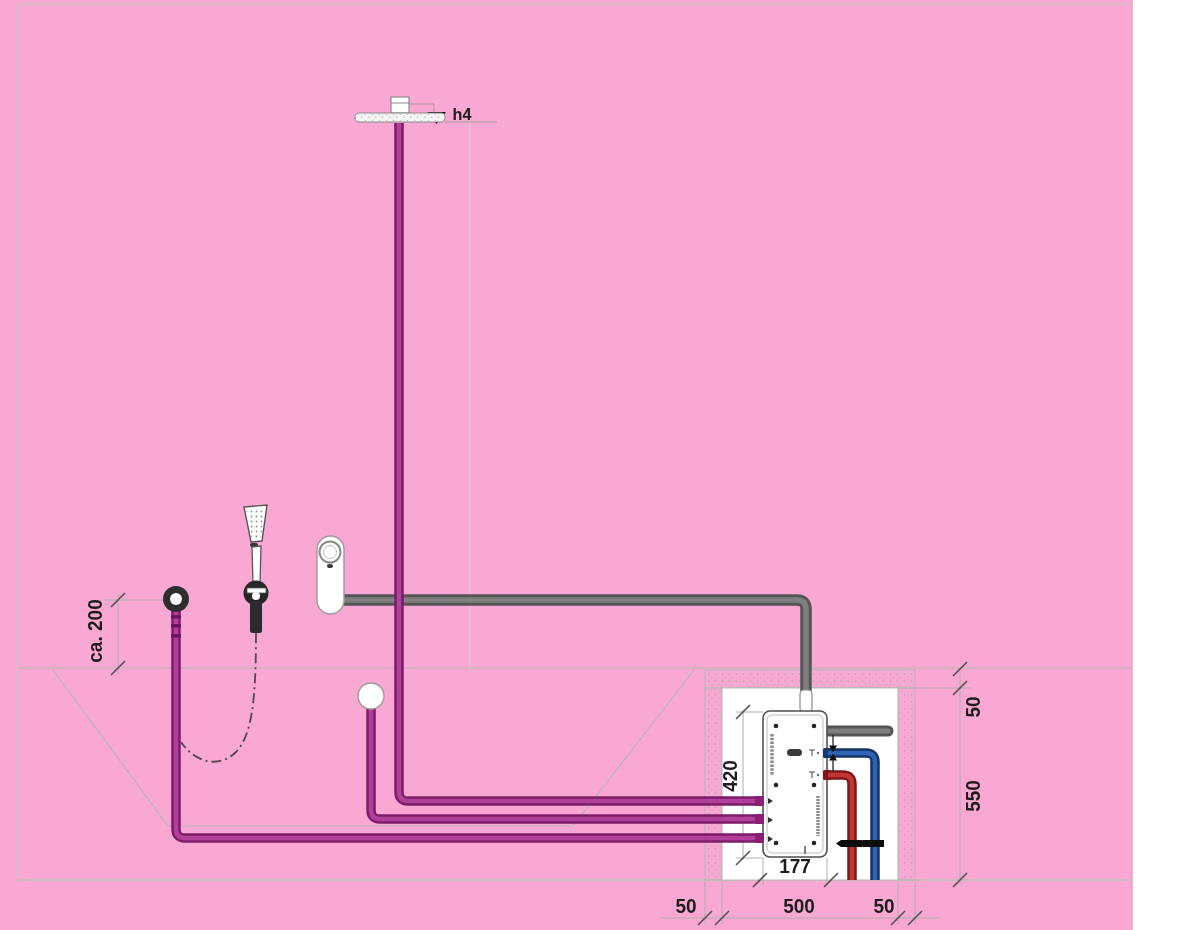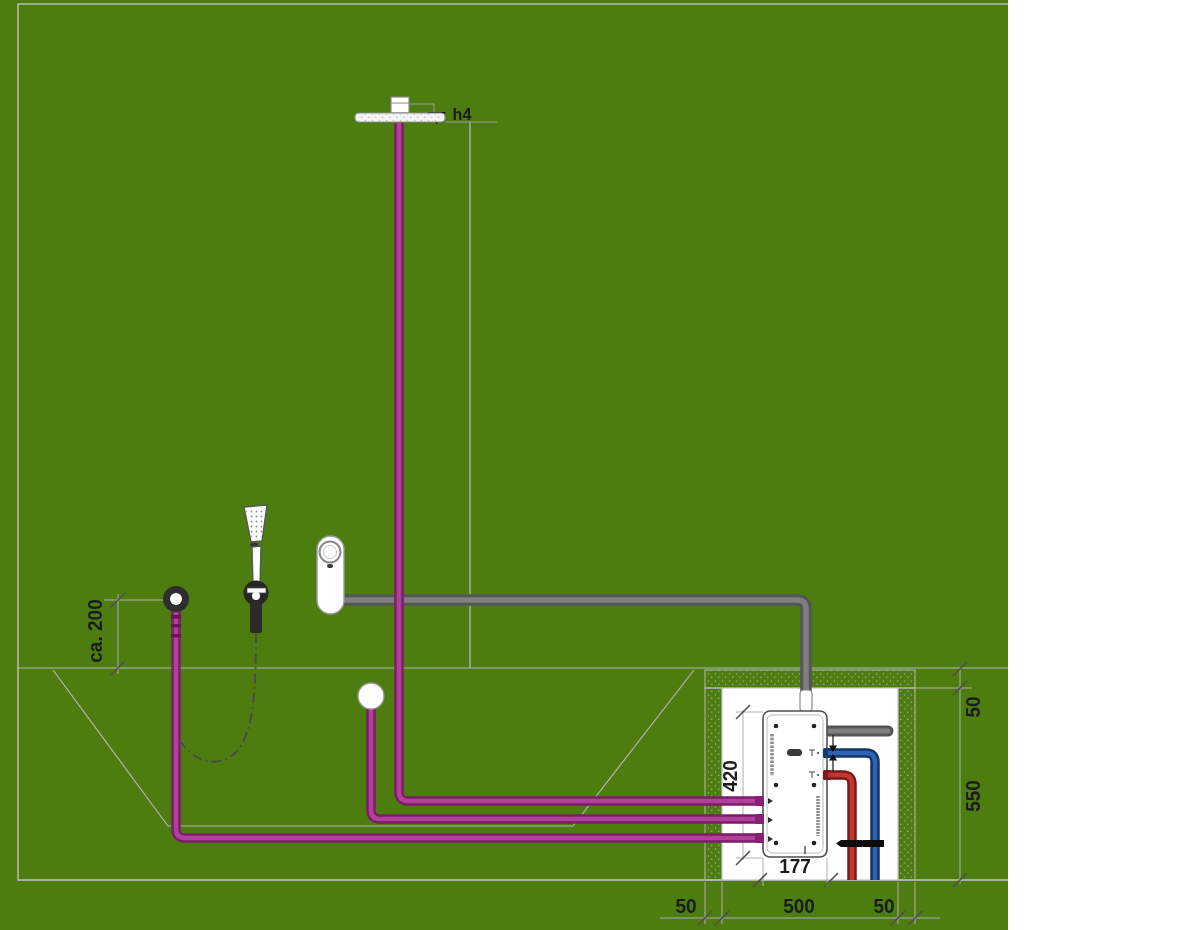--- a/index.html
+++ b/index.html
@@ -1,16 +1,16 @@
 <!DOCTYPE html>
 <html><head>
 <meta charset="utf-8">
 <style>
   html,body{margin:0;padding:0;background:#ffffff;}
-  #stage{position:relative;width:1008px;height:930px;background:#4d7c0f;overflow:hidden;
+  #stage{position:relative;width:1133px;height:930px;background:#f9a8d4;overflow:hidden;
          font-family:"Liberation Sans",sans-serif;}
   #stage svg{position:absolute;left:0;top:0;}
   .dim{position:absolute;color:#1c1c1c;font-weight:bold;font-size:20px;line-height:1;
        white-space:nowrap;transform:translate(-50%,-50%) scale(0.95,1);letter-spacing:0;}
   .dim.rot{transform:translate(-50%,-50%) rotate(-90deg) scale(0.95,1);}
   .datum{font-size:17px;}
 </style>
 </head>
 <body>
 

